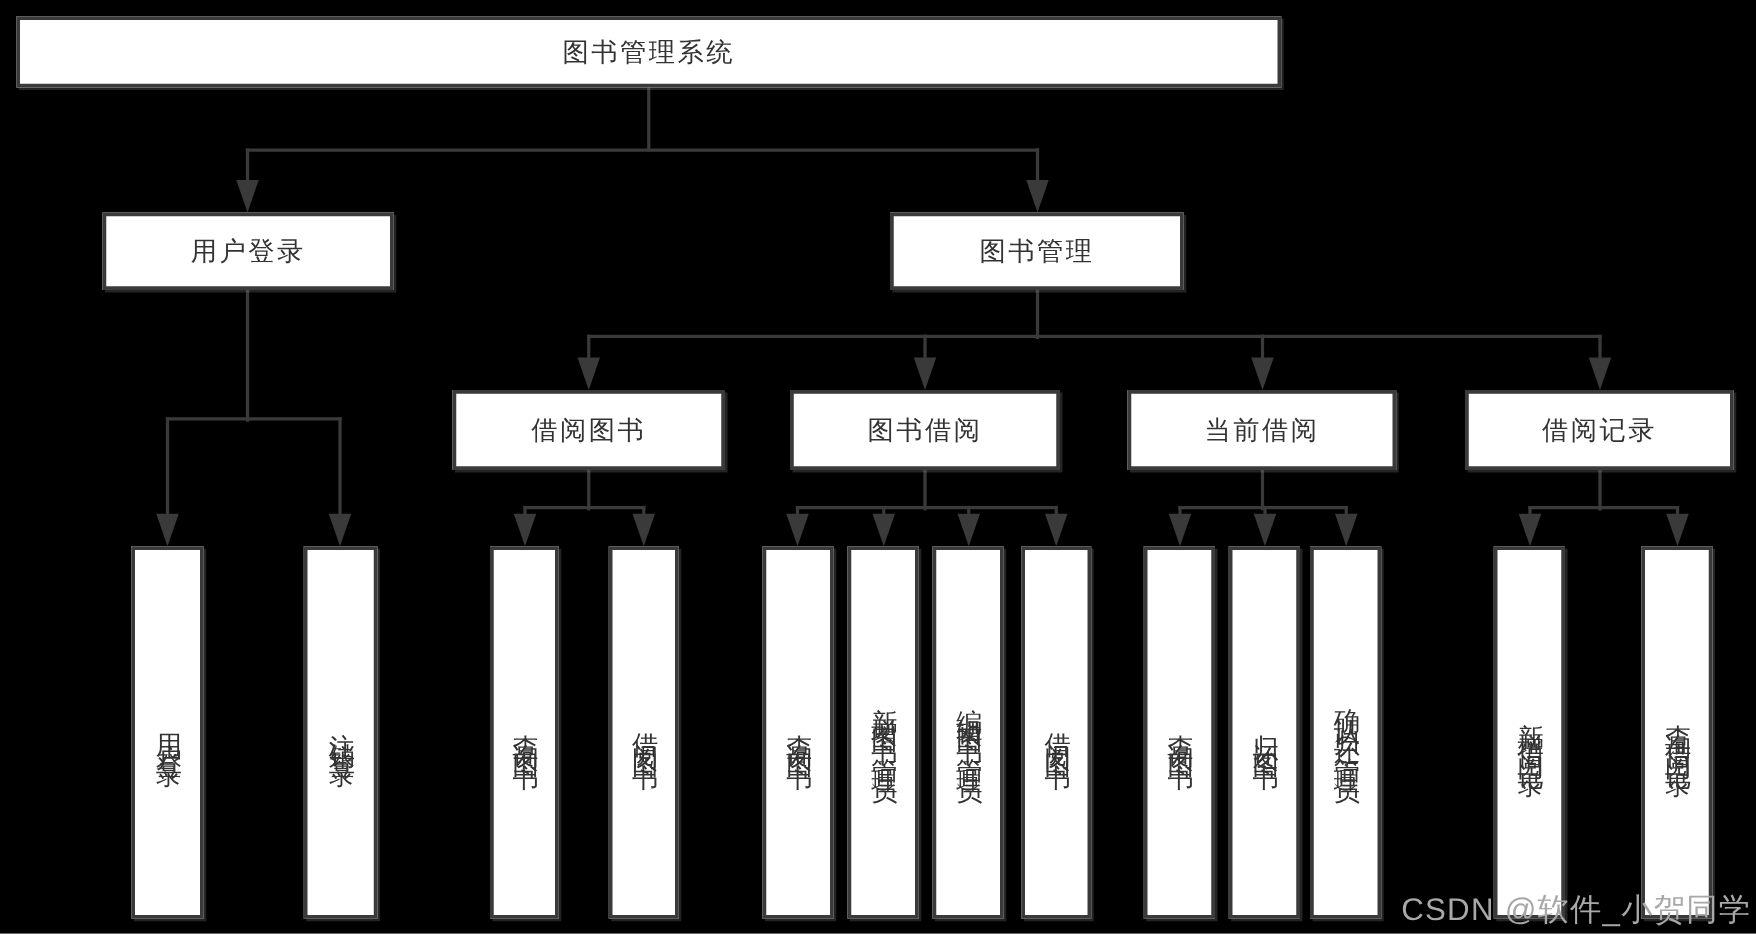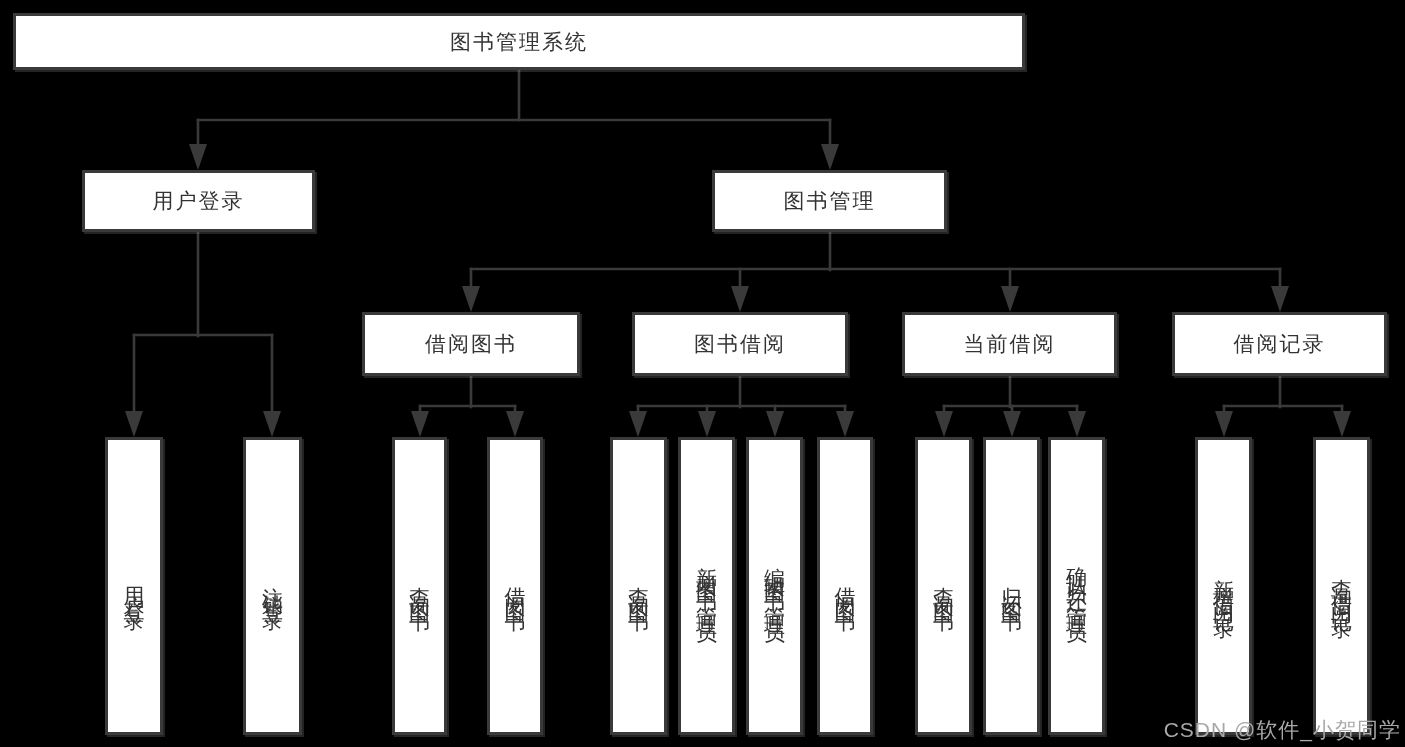--- a/index.html
+++ b/index.html
@@ -50,21 +50,21 @@
     text-orientation: mixed;
     letter-spacing: 8px;
     font-size: 21px;
     line-height: 1.15;
     white-space: normal;
   }
   .watermark {
     position: absolute;
     right: 4px;
     bottom: 3px;
-    font-size: 21px;
+    font-size: 25px;
     letter-spacing: 1px;
     color: #a8a8a8;
     z-index: 5;
     white-space: nowrap;
     margin-left: 38px;
   }
 </style>
 </head>
 <body>
 

